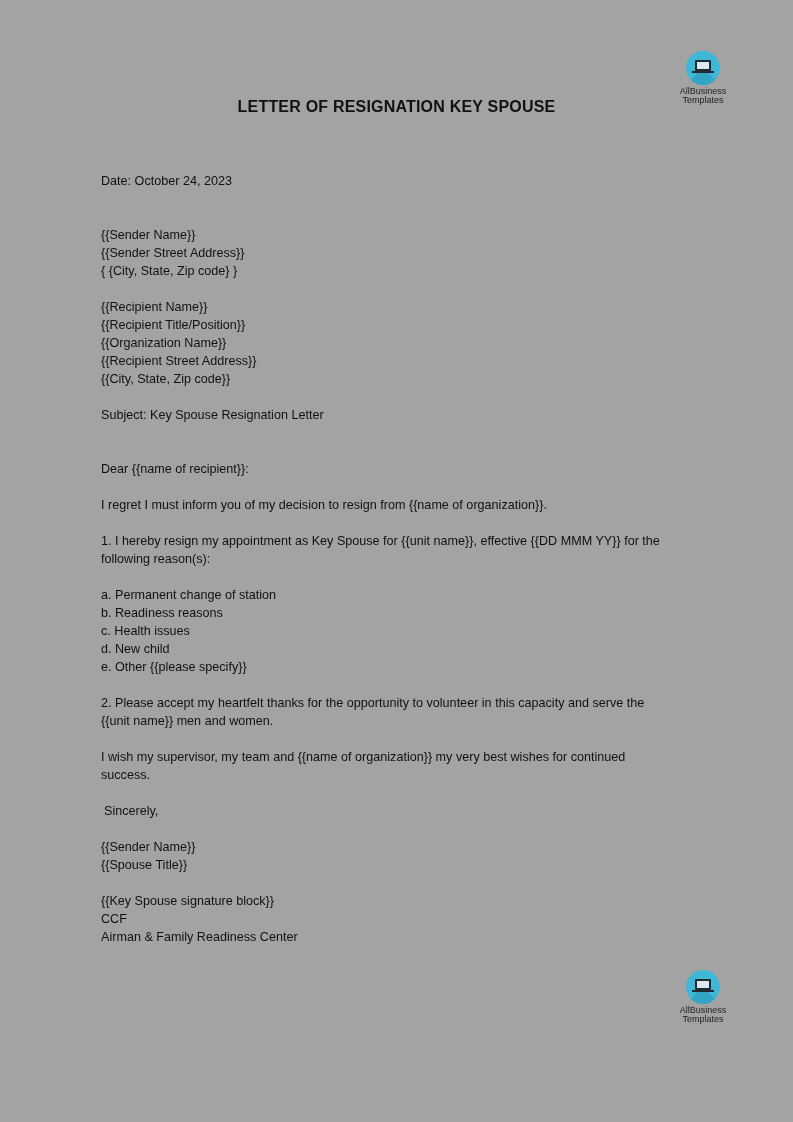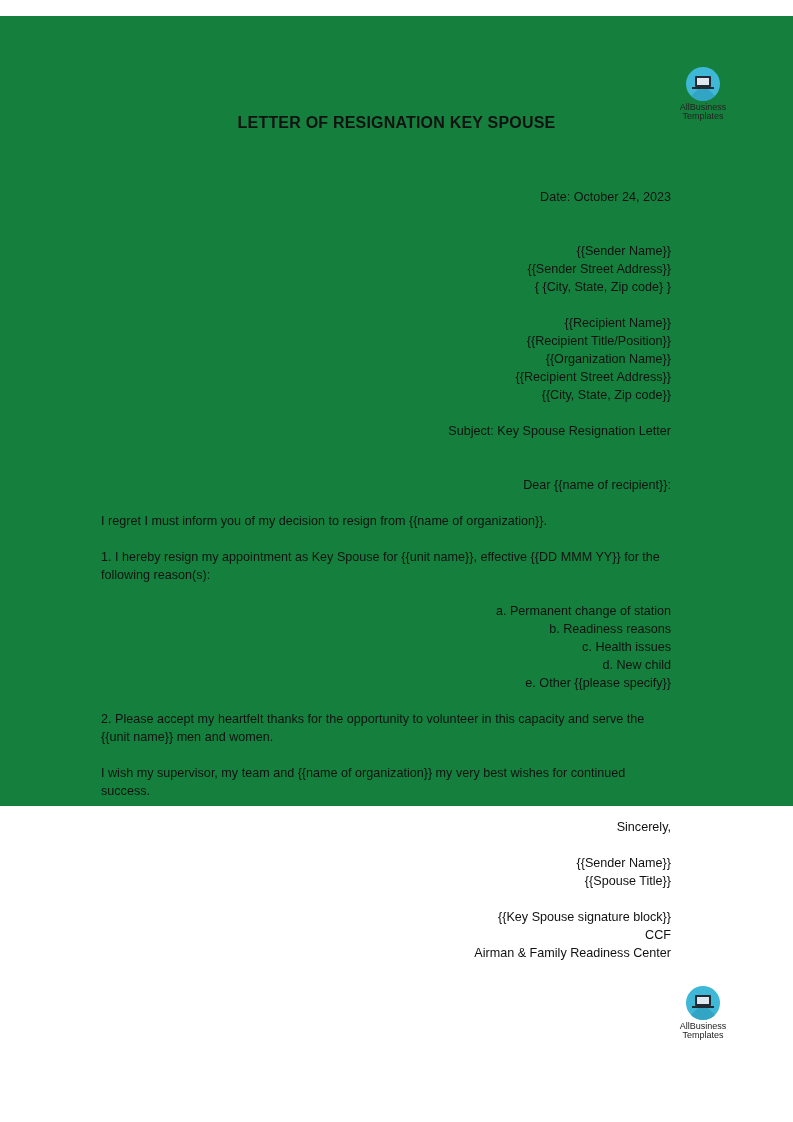--- a/index.html
+++ b/index.html
@@ -10,23 +10,23 @@
     body {
       width: 793px;
       height: 1122px;
       position: relative;
       overflow: hidden;
       font-family: "Liberation Sans", sans-serif;
       color: #111111;
     }
     .page {
       position: absolute;
-      left: 0; top: 16px;
-      width: 793px; height: 790px;
-      background: #15803d;
+      left: 0; top: 0;
+      width: 793px; height: 1122px;
+      background: #a3a3a3;
     }
     .logo {
       position: absolute;
       width: 80px;
       text-align: center;
     }
     .logo-top { left: 663px; top: 51px; }
     .logo-bottom { left: 663px; top: 970px; }
     .logo-circle {
       width: 34px; height: 34px;
@@ -82,21 +82,21 @@
       color: #111;
     }
     .body {
       position: absolute;
       left: 101px;
       top: 172px;
       width: 570px;
       font-size: 12.6px;
       line-height: 18px;
     }
-    .line { white-space: nowrap; height: 18px; text-align: right; }
+    .line { white-space: nowrap; height: 18px; }
     .para { white-space: normal; }
     .gap { height: 18px; }
     .gap2 { height: 36px; }
     .indent1 { padding-left: 3px; }
     .footer {
       position: absolute;
       left: 0; top: 1062px;
       width: 793px;
       text-align: center;
       font-size: 9px;

